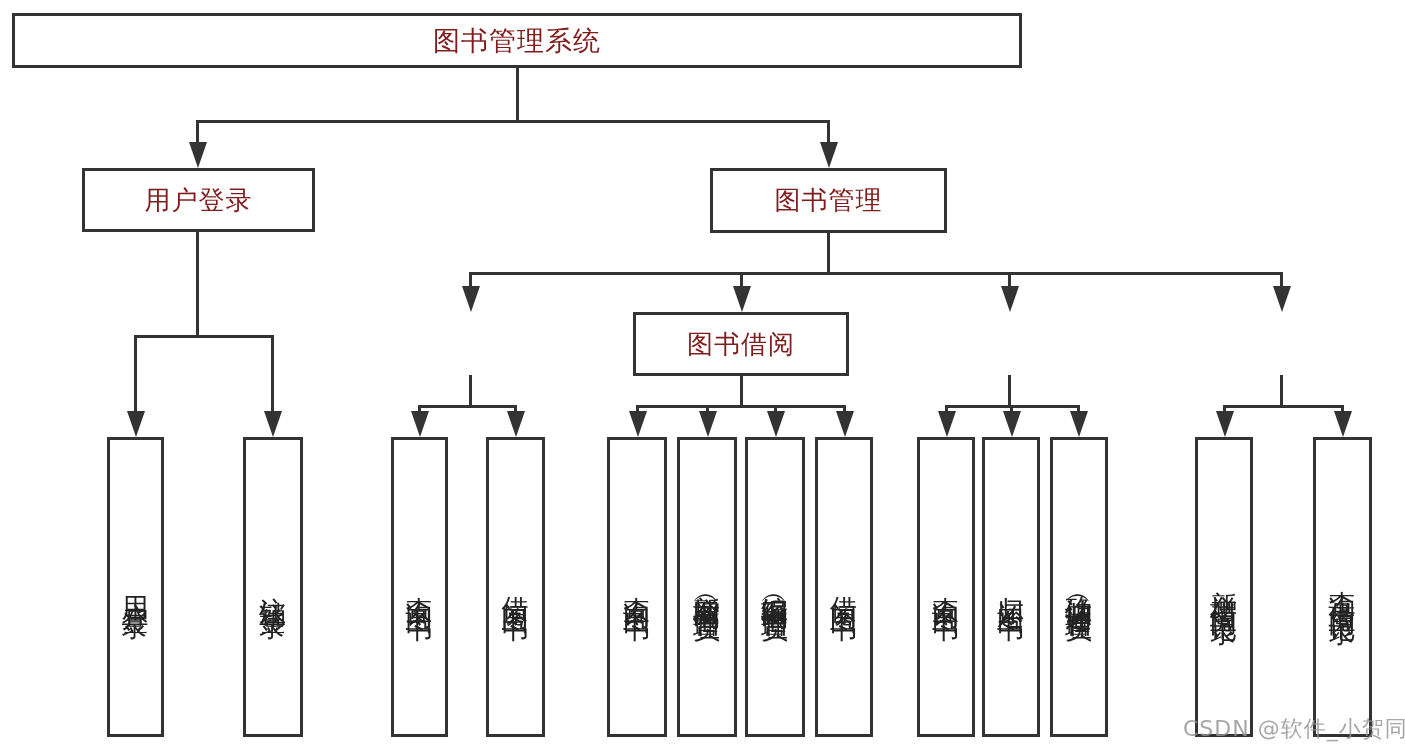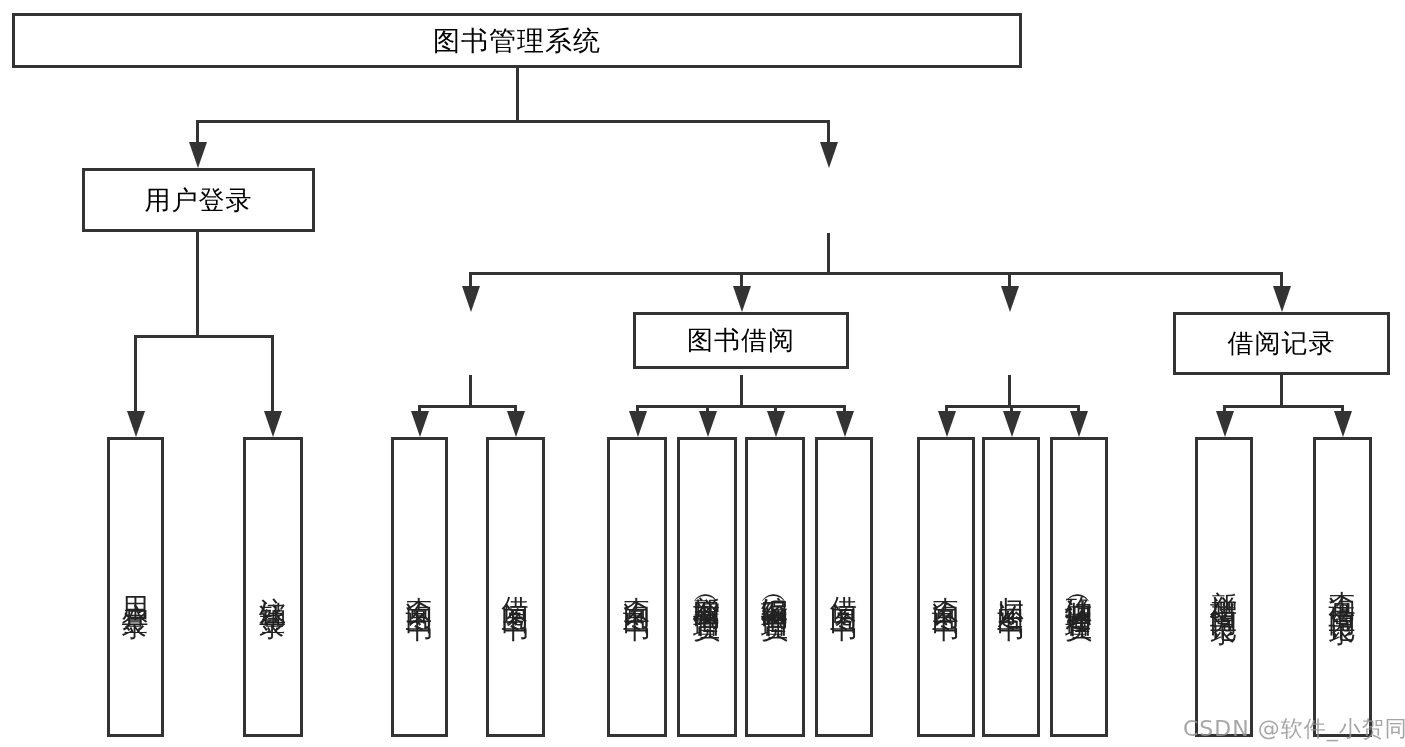--- a/index.html
+++ b/index.html
@@ -14,21 +14,21 @@
   
   .bx {
     position: absolute;
     box-sizing: border-box;
     border: 3px solid #333333;
     background: #ffffff;
     display: flex;
     align-items: center;
     justify-content: center;
     font-size: 26px;
-    color: #000000;
+    color: #7f1d1d;
     letter-spacing: 1px;
   }
   .bx.title { font-size: 27px; }
   
   .vbx {
     position: absolute;
     box-sizing: border-box;
     border: 3px solid #333333;
     background: #ffffff;
     display: flex;
@@ -65,26 +65,26 @@
 </style>
 </head>
 <body>
 
 <div id="stage">
 
   <div class="bx title" style="left:12px; top:13px; width:1010px; height:55px;">图书管理系统</div>
 
   <div class="bx" style="left:82px; top:168px; width:233px; height:64px;">用户登录</div>
 
+  <div class="bx" style="left:710px; top:168px; width:237px; height:65px;">图书管理</div>
 
 
-  <div class="bx" style="left:633px; top:312px; width:216px; height:57px;">图书借阅</div>
+  <div class="bx" style="left:633px; top:312px; width:216px; height:64px;">图书借阅</div>
 
 
-  <div class="bx" style="left:1173px; top:312px; width:217px; height:63px;">借阅记录</div>
 
   <div class="vbx" style="left:107px; top:437px; width:57px; height:300px;">
     <span>用户登录</span>
   </div>
   <div class="vbx" style="left:243px; top:437px; width:60px; height:300px;">
     <span>注销登录</span>
   </div>
 
   <div class="vbx" style="left:391px; top:437px; width:57px; height:300px;">
     <span>查询图书</span>

